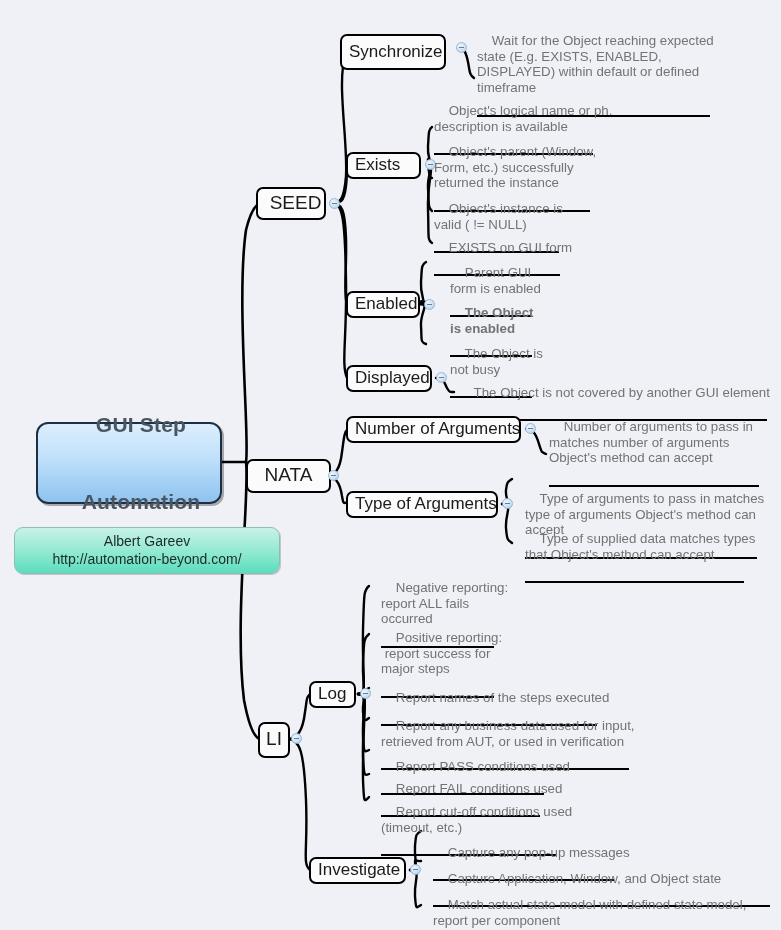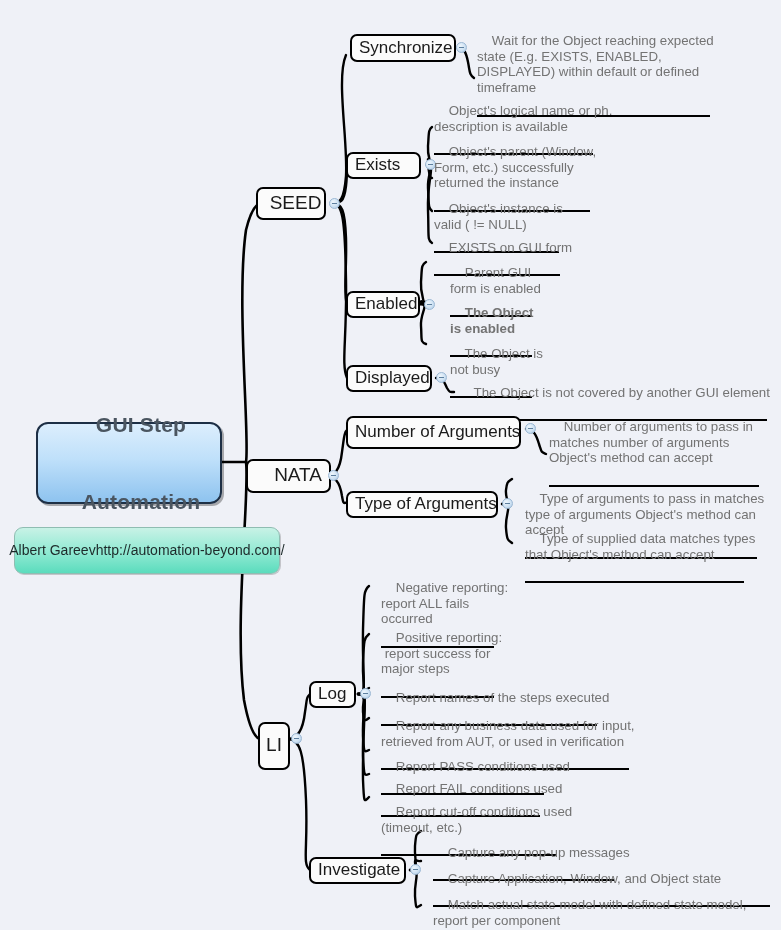--- a/index.html
+++ b/index.html
@@ -77,21 +77,21 @@
     line-height: 1.22;
     padding-left: 24px;
   }
   
   #author-node {
     border: 1px solid #8fbdb2;
     border-radius: 9px;
     background: linear-gradient(180deg, #c8f2e6 0%, #8fe9d2 55%, #5bdcbd 100%);
     box-shadow: 1px 1px 0 rgba(0,0,0,0.18);
     display: flex;
-    flex-direction: row;
+    flex-direction: column;
     align-items: center;
     justify-content: center;
     text-align: center;
     font-size: 14px;
     color: #1d2a2a;
     line-height: 1.28;
   }
   
   .toggle {
     position: absolute;
@@ -205,31 +205,31 @@
   <div id="author-node" class="node" style="left:14px; top:527px; width:266px; height:47px;">
     <div>Albert Gareev</div>
     <div>http://automation-beyond.com/</div>
   </div>
 
   <div class="node boxed" style="left:256px; top:187px; width:70px; height:33px; justify-content:center; font-size:19px;padding-left:16px;">
     <span>SEED</span>
   </div>
   <div class="toggle" style="left:329px; top:198px;"></div>
 
-  <div class="node boxed" style="left:246px; top:459px; width:85px; height:34px; justify-content:flex-end; font-size:19px;">
+  <div class="node boxed" style="left:246px; top:459px; width:85px; height:34px; justify-content:center; font-size:19px;">
     <span>NATA</span>
   </div>
   <div class="toggle" style="left:328px; top:470px;"></div>
 
-  <div class="node boxed" style="left:258px; top:722px; width:32px; height:48px; justify-content:center; font-size:19px;">
+  <div class="node boxed" style="left:258px; top:722px; width:32px; height:36px; justify-content:center; font-size:19px;">
     <span>LI</span>
   </div>
   <div class="toggle" style="left:291px; top:733px;"></div>
 
-  <div class="node boxed" style="left:350px; top:34px; width:106px; height:28px;">
+  <div class="node boxed" style="left:340px; top:34px; width:106px; height:36px;">
     <span>Synchronize</span>
   </div>
   <div class="toggle" style="left:456px; top:42px;"></div>
 
   <div class="node leaf" style="left:474px; top:17px; width:238px;">
     <span>Wait for the Object reaching expected
 state (E.g. EXISTS, ENABLED,
 DISPLAYED) within default or defined
 timeframe</span>
     <span class="ul"></span>
@@ -285,21 +285,21 @@
   <div class="node boxed" style="left:346px; top:365px; width:86px; height:27px;">
     <span>Displayed</span>
   </div>
   <div class="toggle" style="left:436px; top:372px;"></div>
 
   <div class="node leaf" style="left:456px; top:369px; width:313px;">
     <span>The Object is not covered by another GUI element</span>
     <span class="ul"></span>
   </div>
 
-  <div class="node boxed" style="left:346px; top:416px; width:175px; height:33px;">
+  <div class="node boxed" style="left:346px; top:416px; width:175px; height:27px;">
     <span>Number of Arguments</span>
   </div>
   <div class="toggle" style="left:525px; top:423px;"></div>
 
   <div class="node leaf" style="left:546px; top:403px; width:215px;">
     <span>Number of arguments to pass in
 matches number of arguments
 Object's method can accept</span>
     <span class="ul"></span>
   </div>

